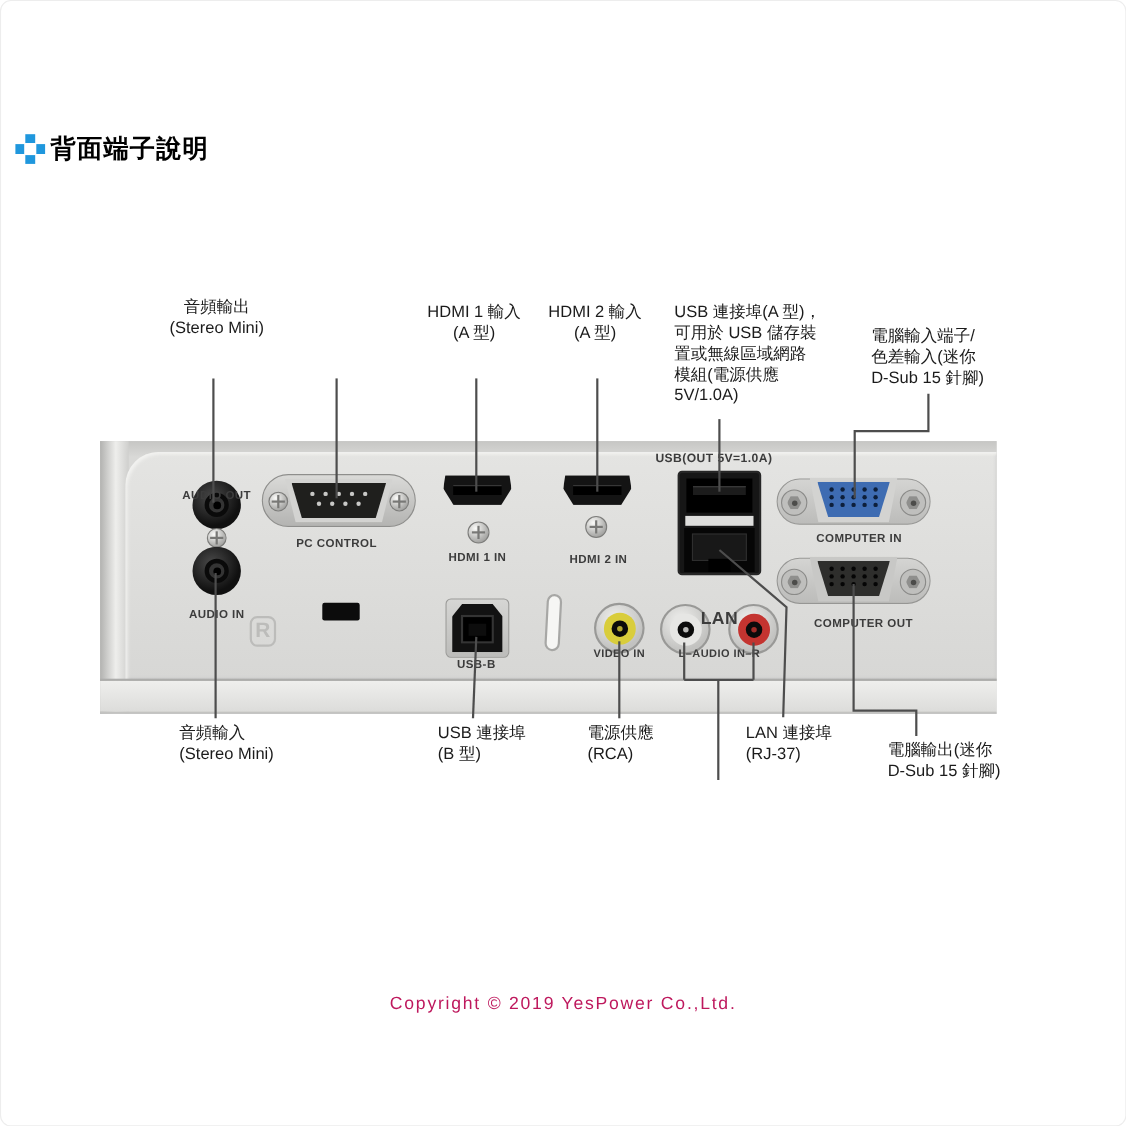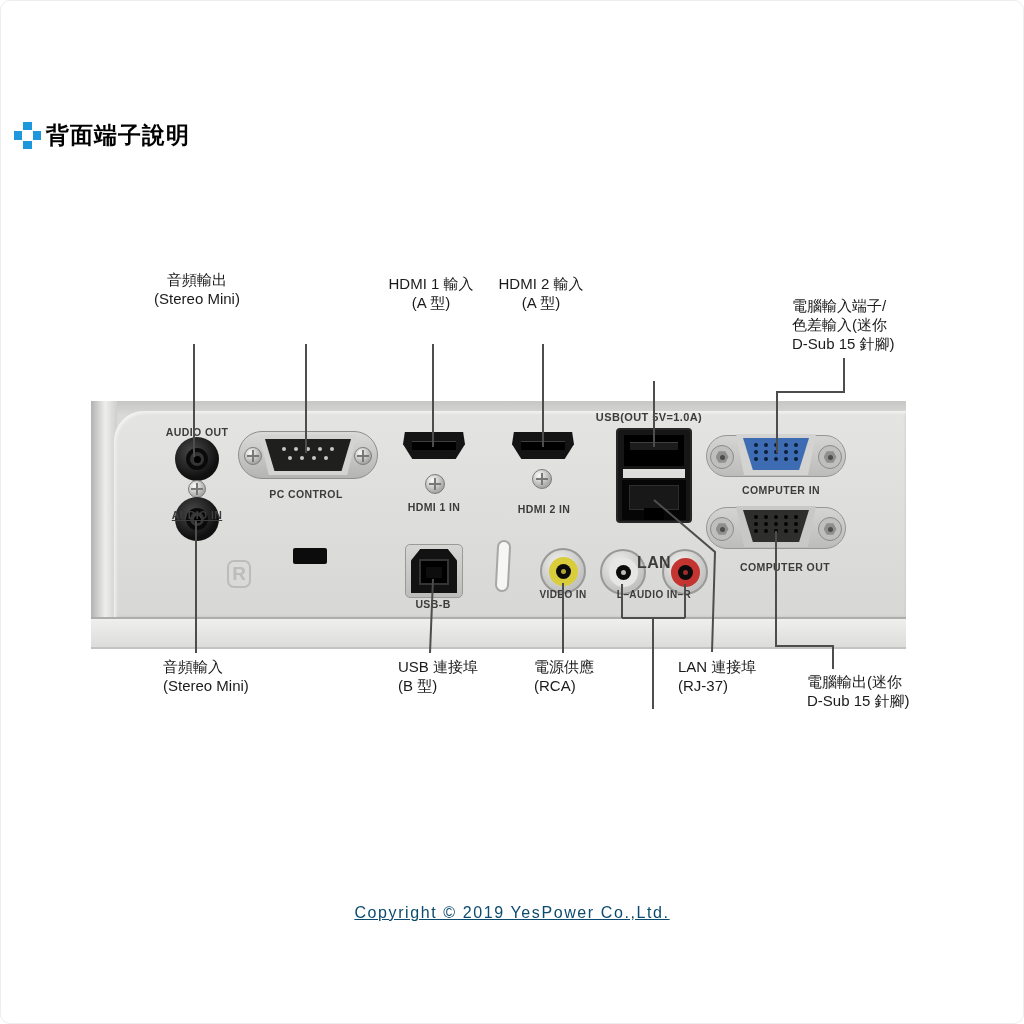--- a/index.html
+++ b/index.html
@@ -49,21 +49,21 @@
   .vga-holes{position:absolute;display:flex;flex-direction:column;align-items:center;gap:3px;}
   .vga-holes .prow{display:flex;gap:6px;}
   .vga-holes i{width:4px;height:4px;border-radius:50%;display:block;}
   .rca{border-radius:50%;display:flex;align-items:center;justify-content:center;background:radial-gradient(circle at 40% 32%,#f0f0ee,#c2c2c0 70%);border:2px solid #99999
 7;border:2px solid #999997;}
   .rca .c1{width:29px;height:29px;border-radius:50%;display:flex;align-items:center;justify-content:center;}
   .rca .c2{width:15px;height:15px;border-radius:50%;background:#0b0b0b;display:flex;align-items:center;justify-content:center;}
   .rca .c3{width:5px;height:5px;border-radius:50%;opacity:.8;}
   .klogo{color:#bcbcba;border:2px solid #bcbcba;border-radius:7px;font-weight:bold;font-size:19px;display:flex;align-items:center;justify-content:center;}
   
-  .footer{position:absolute;left:0;right:0;top:903px;text-align:center;font-size:16px;letter-spacing:1.6px;color:#0c4a6e;text-decoration:underline;}
+  .footer{position:absolute;left:0;right:0;top:903px;text-align:center;font-size:16px;letter-spacing:1.6px;color:#be185d;}
   svg.leads{position:absolute;left:0;top:0;z-index:5;pointer-events:none;}
 </style>
 </head>
 <body>
 
 <div class="page">
 
   <div class="hdr">
     <span class="plus-icon" aria-hidden="true">
       <b></b>
@@ -78,33 +78,33 @@
     </span>
     <span class="page-title">背面端子說明</span>
   </div>
 
   <div class="panel-bg"></div>
   <div class="panel-top"></div>
   <div class="panel-left"></div>
   <div class="panel-face"></div>
   <div class="panel-bottom"></div>
 
-  <div class="plabel" style="left:196px;top:425px;">AUDIO OUT</div>
+  <div class="plabel" style="left:196px;top:444px;">AUDIO OUT</div>
   <div class="abs jack" style="left:174px;top:436px;">
       <div class="jack-ring">
         <div class="jack-hole"></div>
       </div>
     </div>
   <div class="abs screw" style="left:187px;top:479px;width:18px;height:18px;"></div>
   <div class="abs jack" style="left:174px;top:496px;">
       <div class="jack-ring">
         <div class="jack-hole"></div>
       </div>
     </div>
-  <div class="plabel" style="left:196px;top:508px;text-decoration:underline;">AUDIO IN</div>
+  <div class="plabel" style="left:196px;top:552px;">AUDIO IN</div>
 
   <div class="abs dplate" style="left:237px;top:430px;width:140px;height:48px;"></div>
   <div class="abs screw" style="left:243px;top:446px;width:18px;height:18px;"></div>
   <div class="abs screw" style="left:353px;top:446px;width:18px;height:18px;"></div>
   <div class="abs trap-rim" style="left:258px;top:434px;width:98px;height:40px;"></div>
   <div class="abs trap-dark" style="left:264px;top:438px;width:86px;height:32px;"></div>
   <div class="pins" style="left:277px;top:446px;width:60px;">
     <span class="prow">
         <i></i>
         <i></i>
@@ -273,20 +273,27 @@
     <div>(Stereo Mini)</div>
   </div>
   <div class="co center" style="left:378px;top:273px;width:104px;">
     <div>HDMI 1 輸入</div>
     <div>(A 型)</div>
   </div>
   <div class="co center" style="left:488px;top:273px;width:104px;">
     <div>HDMI 2 輸入</div>
     <div>(A 型)</div>
   </div>
+  <div class="co" style="left:612px;top:273px;width:160px;">
+    <div>USB 連接埠(A 型)，</div>
+    <div>可用於 USB 儲存裝</div>
+    <div>置或無線區域網路</div>
+    <div>模組(電源供應</div>
+    <div>5V/1.0A)</div>
+  </div>
   <div class="co" style="left:791px;top:295px;width:140px;">
     <div>電腦輸入端子/</div>
     <div>色差輸入(迷你</div>
     <div>D-Sub 15 針腳)</div>
   </div>
 
   <div class="co" style="left:162px;top:656px;">
     <div>音頻輸入</div>
     <div>(Stereo Mini)</div>
   </div>

